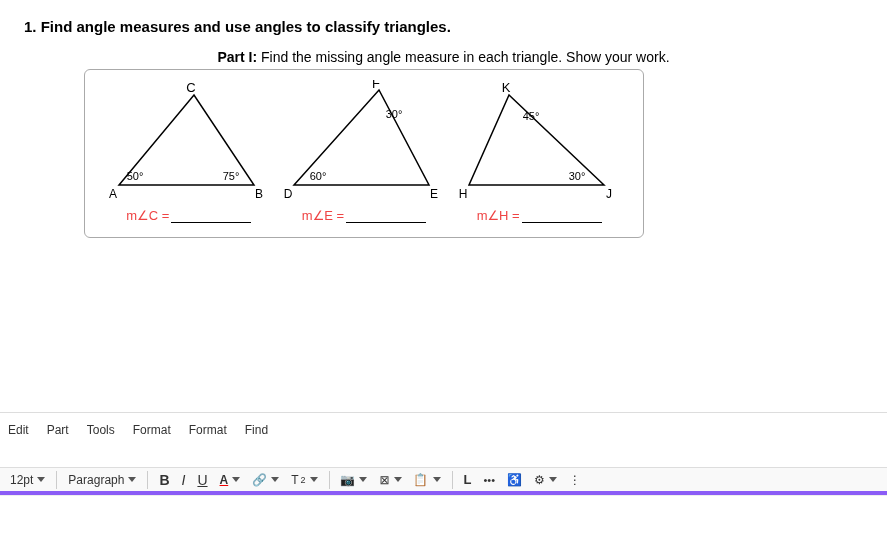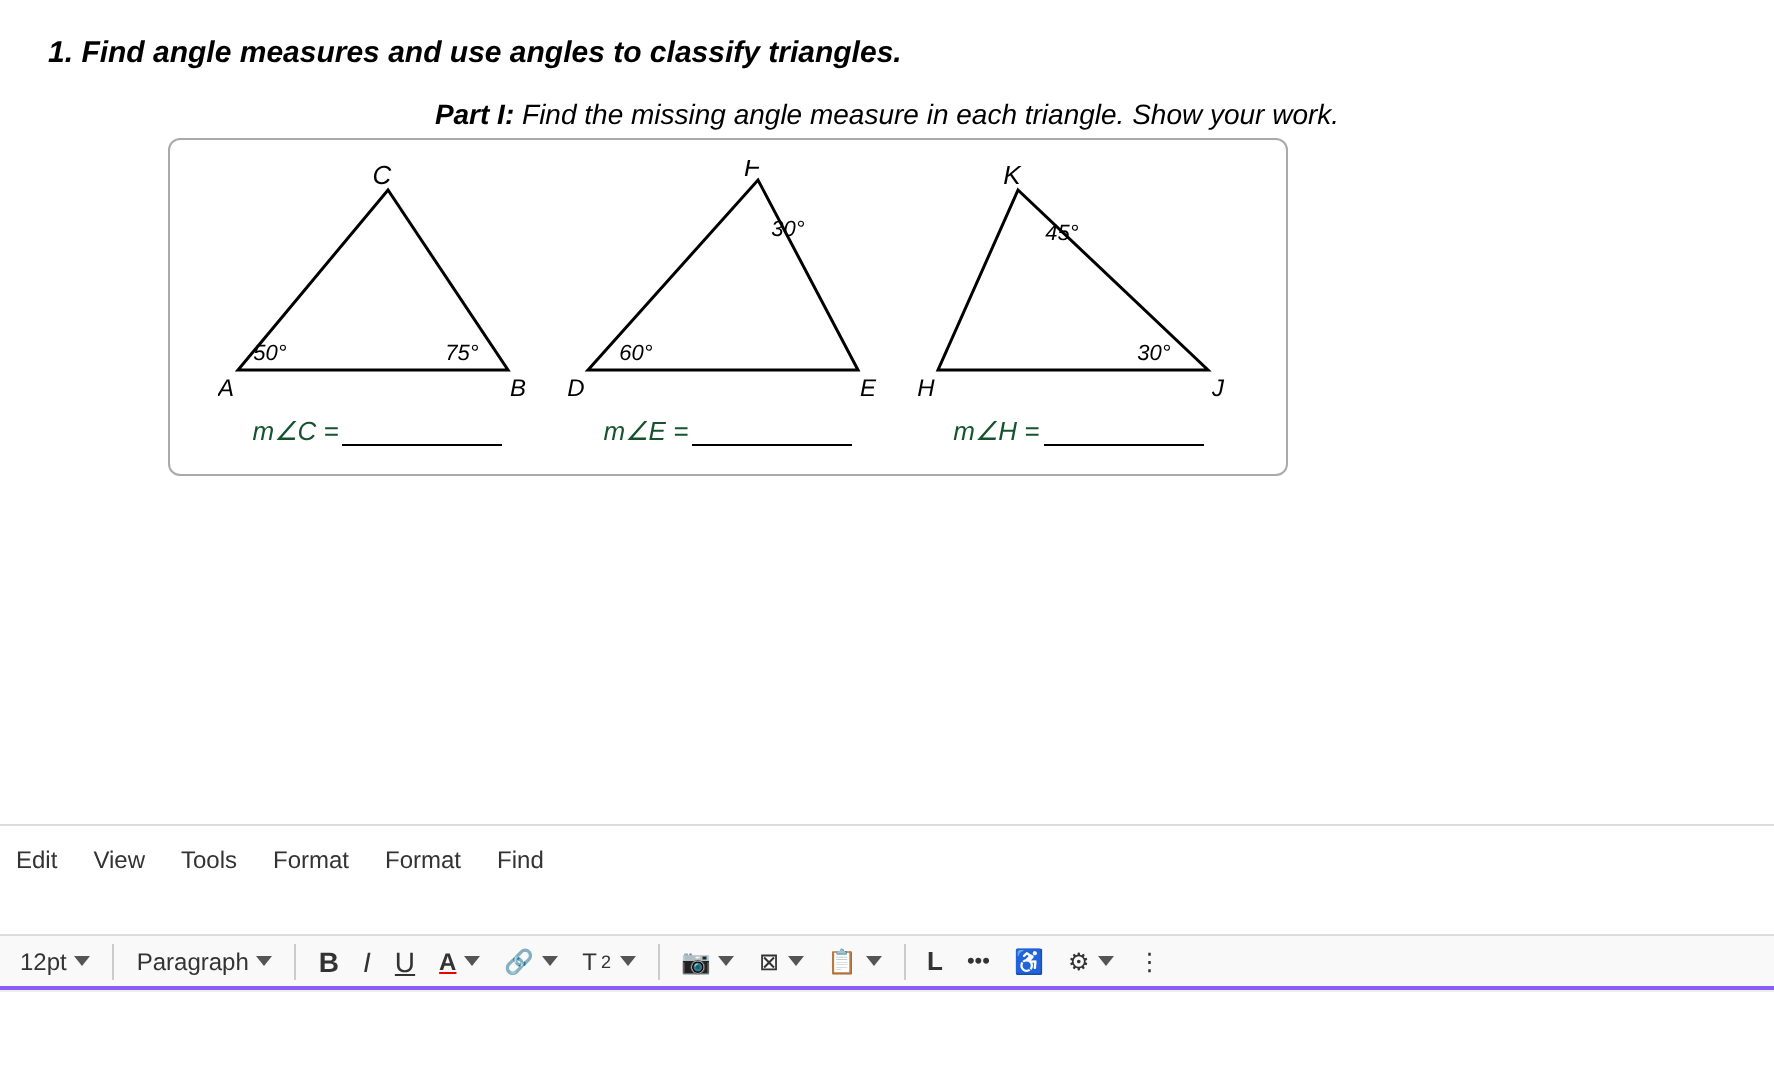--- a/index.html
+++ b/index.html
@@ -7,21 +7,20 @@
       width: 887px;
       height: 537px;
       background: #fff;
       font-family: Arial, sans-serif;
       overflow: hidden;
       position: relative;
     }
 
     .main-content {
       padding: 18px 24px 0 24px;
-      font-style: italic;
     }
 
     .question-number {
       font-size: 15px;
       font-weight: bold;
       margin-bottom: 14px;
       color: #000;
     }
 
     .part-label {
@@ -70,21 +69,21 @@
 
     .angle-label-row {
       display: flex;
       flex-direction: row;
       justify-content: space-around;
       width: 100%;
     }
 
     .angle-eq {
       font-size: 13px;
-      color: #14532d;
+      color: #ef4444;
       white-space: nowrap;
       text-align: center;
     }
 
     .angle-eq .eq-line {
       display: inline-block;
       border-bottom: 1px solid #000;
       width: 80px;
       vertical-align: bottom;
       margin-left: 2px;
@@ -110,21 +109,21 @@
       cursor: pointer;
     }
 
     .format-toolbar {
       position: absolute;
       bottom: 42px;
       left: 0;
       right: 0;
       height: 28px;
       background: #f9f9f9;
-      border-bottom: 2px solid #8b5cf6;
+      border-bottom: 4px solid #8b5cf6;
       border-top: 1px solid #ddd;
       display: flex;
       align-items: center;
       padding: 0 6px;
       gap: 4px;
     }
 
     .ft-item {
       font-size: 12px;
       color: #333;
@@ -237,21 +236,21 @@
       </span>
       <span class="angle-eq">
         m∠H =<span class="eq-line"></span>
       </span>
     </div>
   </div>
 </div>
 
 <div class="menu-bar">
   <span class="menu-item">Edit</span>
-  <span class="menu-item">View</span>
+  <span class="menu-item">Part</span>
   <span class="menu-item">Tools</span>
   <span class="menu-item">Format</span>
   <span class="menu-item">Format</span>
   <span class="menu-item">Find</span>
 </div>
 
 <div class="format-toolbar">
   <span class="ft-item">
     <span>12pt</span>
     <span class="chevron-down"></span>

